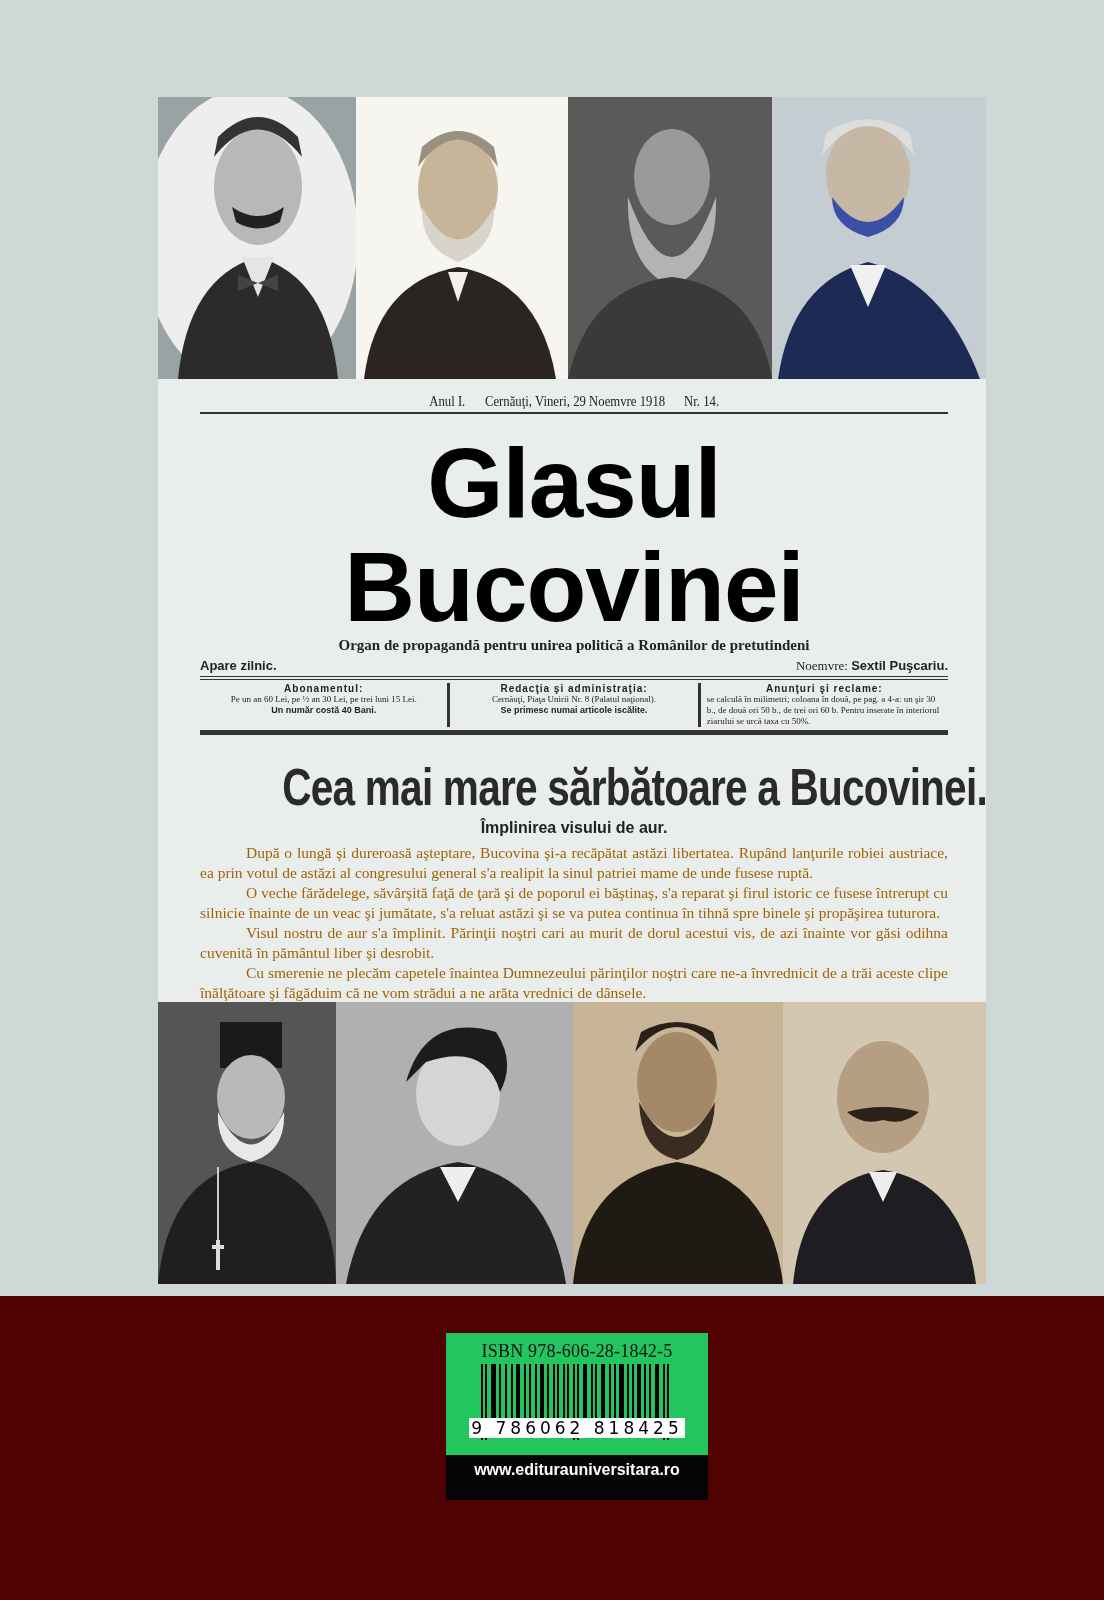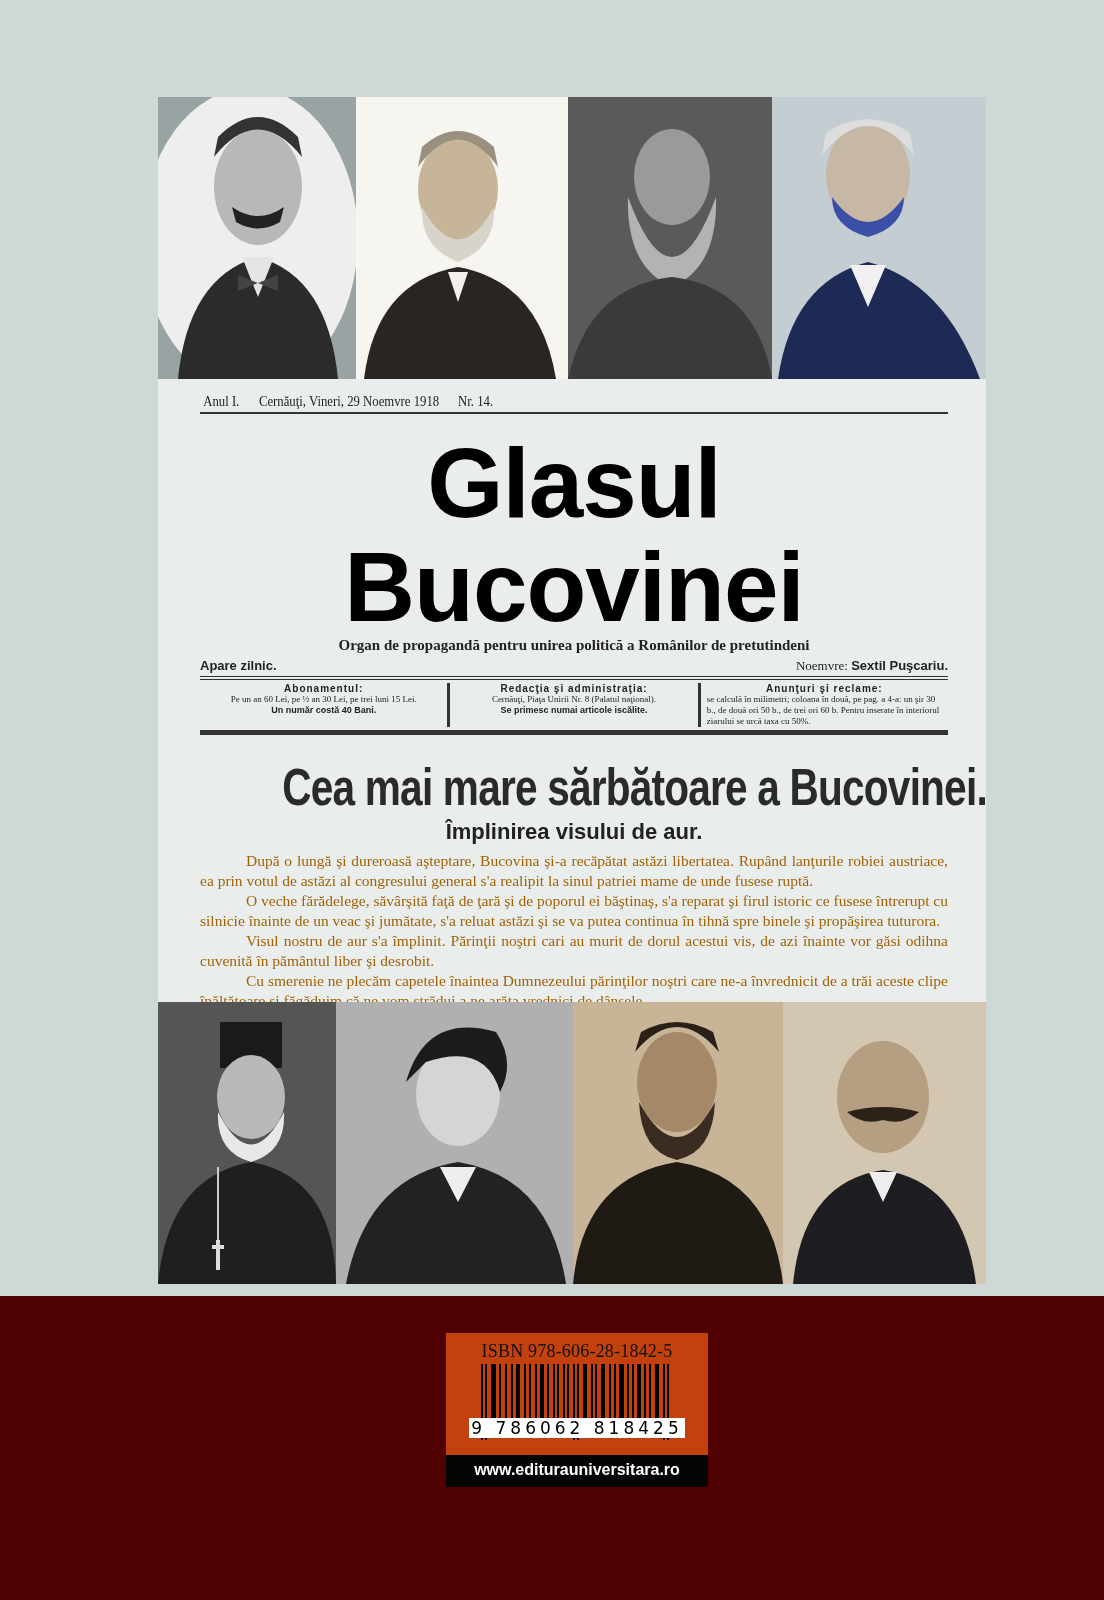--- a/index.html
+++ b/index.html
@@ -19,21 +19,21 @@
       display: flex; align-items: flex-end; justify-content: center;
     }
     .portrait svg { width: 100%; height: 100%; display: block; }
 
     .newspaper {
       position: absolute; left: 158px; top: 379px; width: 828px; height: 623px;
       background: #e9eeec; color: #222;
       box-sizing: border-box; padding: 0 38px 0 42px;
     }
     .np-topline {
-      display: flex; justify-content: flex-start; align-items: flex-end;
+      display: flex; justify-content: center; align-items: flex-end;
       font-size: 15px; padding-top: 14px; border-bottom: 2px solid #333; padding-bottom: 2px;
       font-family: "Liberation Serif", serif;
     }
     .np-topline span { transform: scaleX(0.85); display: inline-block; }
     .np-masthead {
       font-family: "Liberation Sans", sans-serif; font-weight: 700;
       font-size: 98px; line-height: 104px; text-align: center; color: #000000;
       letter-spacing: -1px; margin-top: 17px;
       transform: scaleX(1.0);
     }
@@ -47,34 +47,34 @@
     .np-info .col { flex: 1; text-align: center; padding: 0 6px; border-left: 3px solid #333; line-height: 11px; }
     .np-info .col:first-child { border-left: none; }
     .np-info .col .h { font-family: "Liberation Sans", sans-serif; font-weight: 700; font-size: 10px; letter-spacing: 1px; }
     .np-info .col .b { font-family: "Liberation Sans", sans-serif; font-weight: 700; }
     .np-info .col.left-al .t { text-align: left; }
     .np-headline {
       font-family: "Liberation Sans", sans-serif; font-weight: 700;
       font-size: 52px; text-align: center; margin-top: 22px; letter-spacing: -1px;
       transform: scaleX(0.78); transform-origin: center; white-space: nowrap; color: #2a2a2a;
     }
-    .np-kicker { font-family: "Liberation Sans", sans-serif; font-weight: 700; font-size: 22px; text-align: center; margin-top: 2px; }
+    .np-kicker { font-family: "Liberation Sans", sans-serif; font-weight: 700; font-size: 16px; text-align: center; margin-top: 2px; }
     .np-body { font-size: 15.5px; line-height: 20px; text-align: justify; margin-top: 6px; color: #a16207; }
     .np-body p { margin: 0; text-indent: 46px; }
 
     .isbn-box {
       position: absolute; left: 446px; top: 1333px; width: 262px; height: 122px;
-      background: #c2410c; box-sizing: border-box; text-align: center;
+      background: #22c55e; box-sizing: border-box; text-align: center;
     }
     .isbn-text { font-size: 18px; color: #111; margin-top: 8px; letter-spacing: 0.2px; }
     .barcode { display: block; margin: 2px auto 0; }
     .barcode-digits { font-family: "DejaVu Sans", sans-serif; font-size: 17px; letter-spacing: 4px; margin-top: -22px; position: relative; }
     .barcode-digits span { background: #fff; padding: 0 2px; }
     .url-bar {
-      position: absolute; left: 446px; top: 1455px; width: 262px; height: 32px;
+      position: absolute; left: 446px; top: 1455px; width: 262px; height: 45px;
       background: #050505; color: #fff; font-family: "Liberation Sans", sans-serif;
       font-size: 16px; font-weight: 700; line-height: 30px; text-align: center;
     }
   </style>
 </head>
 <body>
 
 <div class="top-area"></div>
 
 <div class="portrait-row top">

